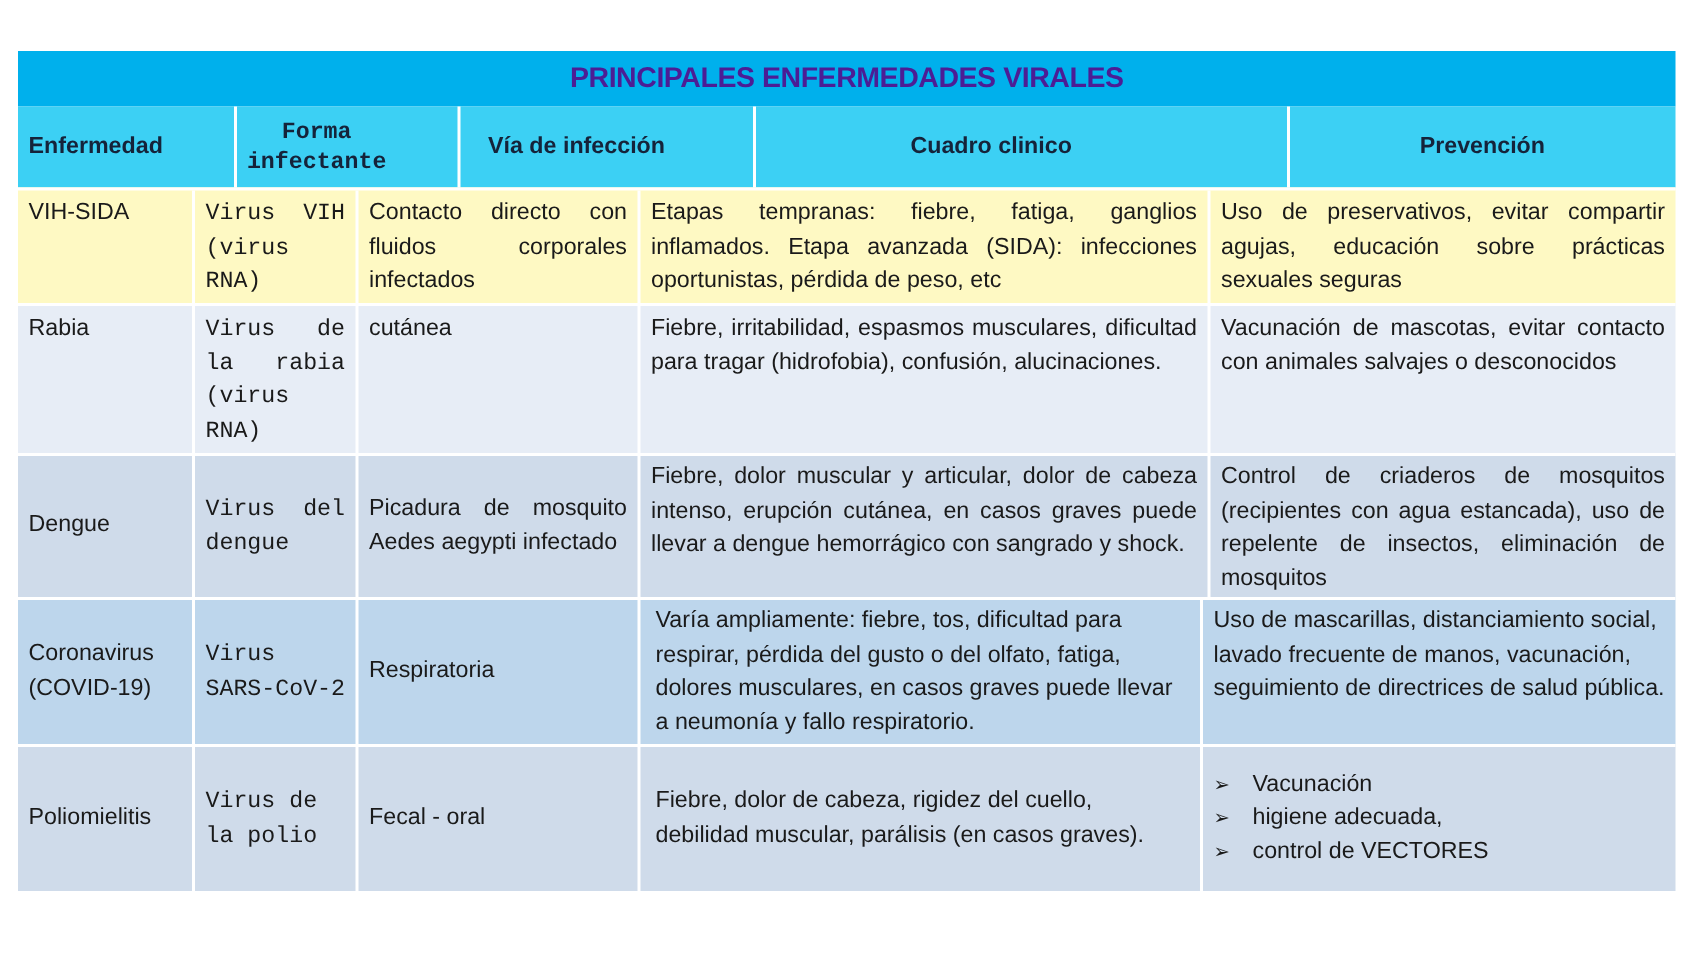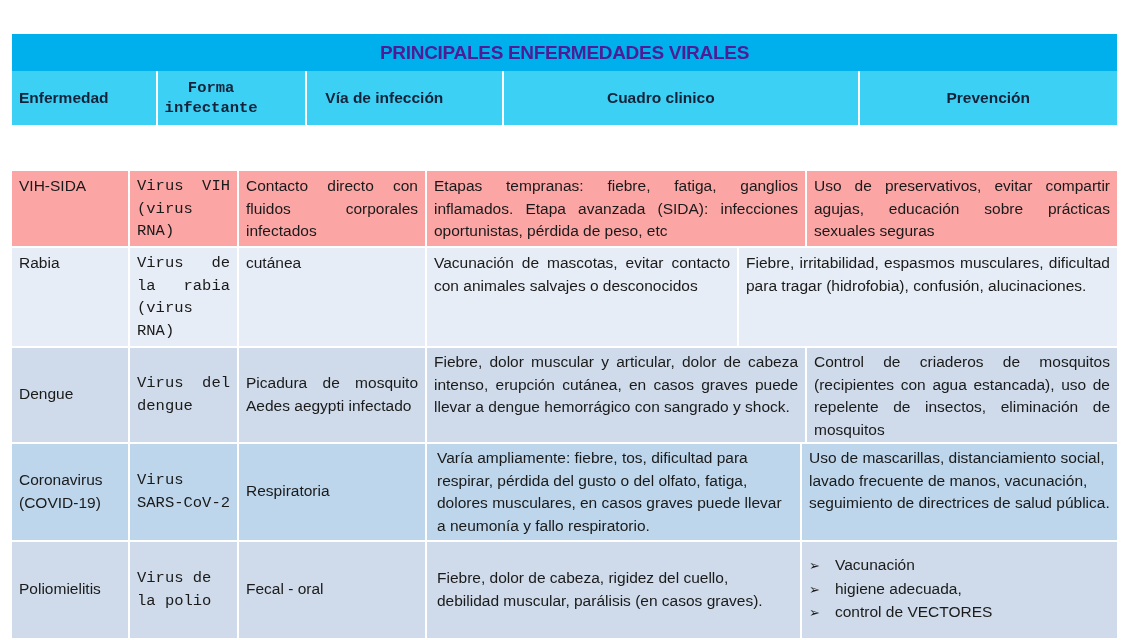--- a/index.html
+++ b/index.html
@@ -10,21 +10,21 @@
                font-weight: bold; font-size: 19px; color: #4c1d95; letter-spacing: -0.3px; }
   .row { display: flex; border-top: 2px solid #ffffff; box-sizing: border-box; }
   .cell { box-sizing: border-box; border-left: 2px solid #ffffff; padding: 4px 7px; font-size: 15.5px; line-height: 22.5px; }
   .cell:first-child { border-left: none; }
   .header { height: 54px; background: #3cd0f4; border-top: none; gap: 40px; }
   .header .cell { display: flex; align-items: center; justify-content: center; text-align: center;
                   font-weight: bold; font-size: 15.5px; line-height: 20px; color: #15233a; }
   .c1 { width: 116px; } .c2 { width: 109px; font-family: Liberation Mono, monospace; } .c3 { width: 188px; } .c4 { width: 380px; } .c5 { width: 312px; }
   .c4b { width: 375px; } .c5b { width: 317px; }
   .justify { text-align: justify; text-align-last: left; }
-  .r1 { height: 77px; background: #fca5a5; margin-top: 44px; }
+  .r1 { height: 77px; background: #fef9c3; }
   .r2 { height: 100px; background: #e7edf6; }
   .r3 { height: 96px; background: #cfdbea; }
   .r4 { height: 98px; background: #bdd6ec; }
   .r5 { height: 98px; background: #cfdbea; }
   .vcenter { display: flex; flex-direction: column; justify-content: center; }
   .r3 .cell, .r4 .cell, .r5 .cell { padding-top: 3px; }
   ul.bullets { list-style: none; margin: 0; padding: 0; }
   ul.bullets li { display: flex; align-items: baseline; }
   ul.bullets .arrow { width: 26px; font-size: 13px; }
 </style>
@@ -47,22 +47,22 @@
     <div class="cell c2 justify">Virus VIH (virus RNA)</div>
     <div class="cell c3 justify">Contacto directo con fluidos corporales infectados</div>
     <div class="cell c4 justify">Etapas tempranas: fiebre, fatiga, ganglios inflamados. Etapa avanzada (SIDA): infecciones oportunistas, pérdida de peso, etc</div>
     <div class="cell c5 justify">Uso de preservativos, evitar compartir agujas, educación sobre prácticas sexuales seguras</div>
   </div>
 
   <div class="row r2">
     <div class="cell c1">Rabia</div>
     <div class="cell c2 justify">Virus de la rabia (virus RNA)</div>
     <div class="cell c3 justify">cutánea</div>
+    <div class="cell c4 justify">Fiebre, irritabilidad, espasmos musculares, dificultad para tragar (hidrofobia), confusión, alucinaciones.</div>
     <div class="cell c5 justify">Vacunación de mascotas, evitar contacto con animales salvajes o desconocidos</div>
-    <div class="cell c4 justify">Fiebre, irritabilidad, espasmos musculares, dificultad para tragar (hidrofobia), confusión, alucinaciones.</div>
   </div>
 
   <div class="row r3">
     <div class="cell c1 vcenter">
         <span>Dengue</span>
       </div>
     <div class="cell c2 vcenter justify">
         <span>Virus del dengue</span>
       </div>
     <div class="cell c3 vcenter justify">

